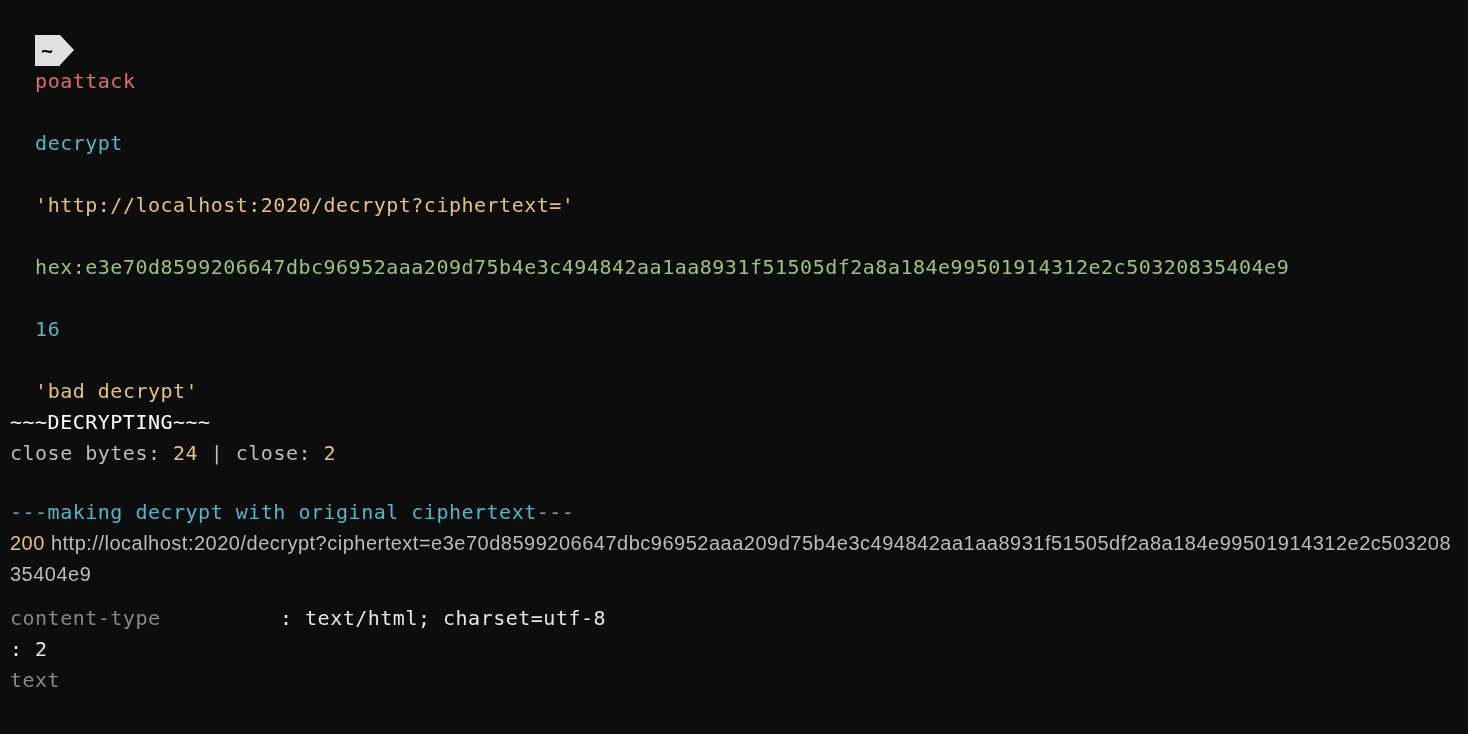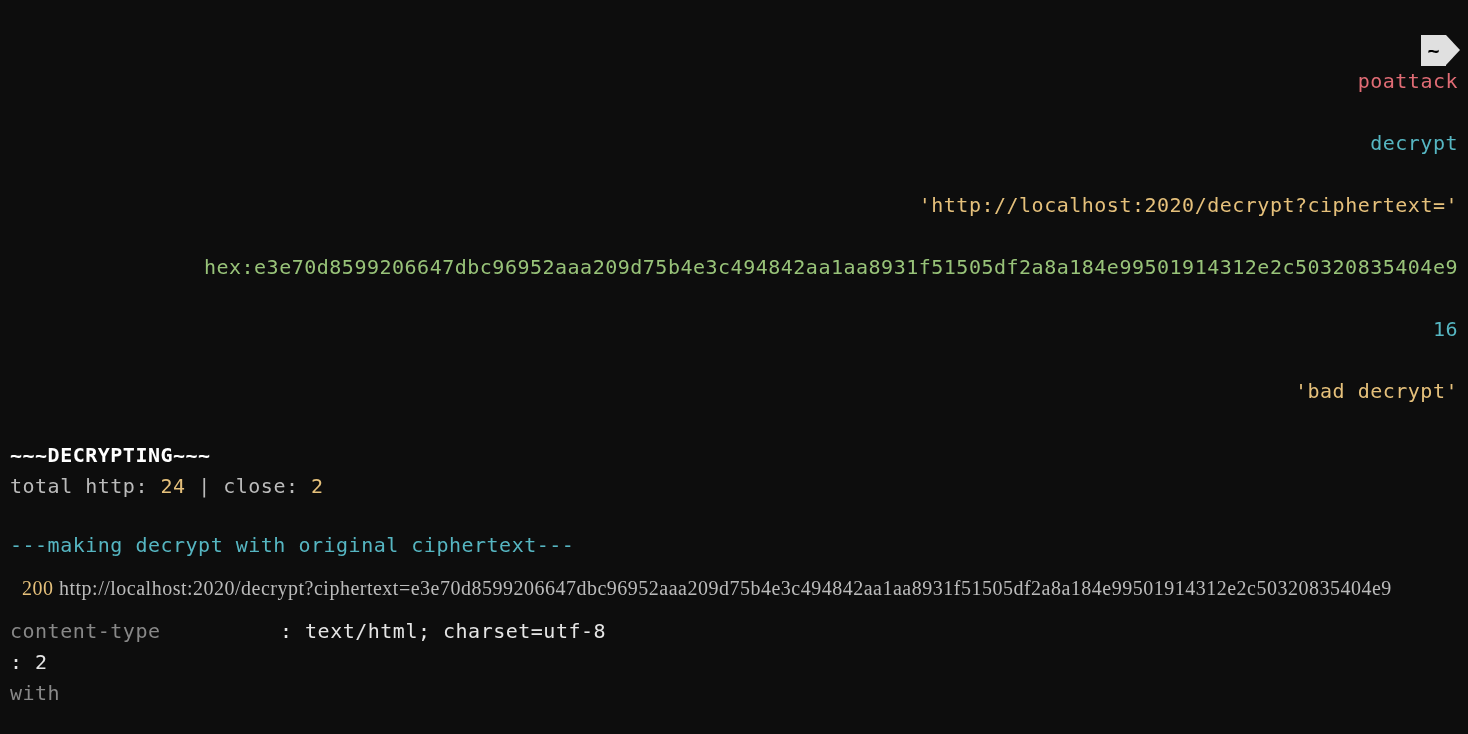--- a/index.html
+++ b/index.html
@@ -8,21 +8,21 @@
     color: #d0d0d0;
     font-family: "Menlo", "Monaco", "Consolas", monospace;
     font-size: 20px;
     line-height: 1.55;
     padding: 4px 10px;
     width: 1468px;
     height: 734px;
     overflow: hidden;
     letter-spacing: 0.5px;
   }
-  .prompt-line { word-break: break-all; white-space: pre-wrap; text-align: right; }
+  .prompt-line { word-break: break-all; white-space: pre-wrap; }
   .prompt-badge {
     background: #e0e0e0;
     color: #000;
     font-weight: bold;
     padding: 0 6px;
     display: inline-block;
     position: relative;
     margin-right: 12px;
   }
   .prompt-badge::after {
@@ -34,24 +34,24 @@
     width: 0;
     height: 0;
     border-top: 15px solid transparent;
     border-bottom: 15px solid transparent;
     border-left: 14px solid #e0e0e0;
   }
   .red { color: #e06c75; }
   .cyan { color: #56b6c2; }
   .yellow { color: #e5c07b; }
   .green { color: #98c379; }
-  .white-bold { color: #fff; font-weight: bold; margin-top: 33px; }
+  .white-bold { color: #fff; font-weight: normal; }
   .dim { color: #bbb; }
-  pre { font-family: Liberation Serif, serif; white-space: pre-wrap; word-break: break-all; margin:12px;}
-  .headers { margin-top: 0; }
+  pre { font-family: Liberation Sans, sans-serif; white-space: pre-wrap; word-break: break-all; margin:0;}
+  .headers { margin-top: 13px; }
   .header-row { display: flex; }
   .header-key { color: #888; min-width: 270px; }
   .header-val { color: #e5e5e5; }
   .section-gap { height: 28px; }
 </style>
 </head>
 <body>
 
 <div class="prompt-line">
   <span class="prompt-badge">~</span>
@@ -64,35 +64,35 @@
   <span class="green">hex:e3e70d8599206647dbc96952aaa209d75b4e3c494842aa1aa8931f51505df2a8a184e99501914312e2c50320835404e9</span>
   <span> </span>
   <span class="cyan">16</span>
   <span> </span>
   <span class="yellow">'bad decrypt'</span>
 </div>
 
 <div class="white-bold">~~~DECRYPTING~~~</div>
 
 <div>
-  <span class="dim">total http: </span><span class="yellow">24</span><span class="dim"> | </span><span class="dim">close: </span><span class="yellow">2</span>
+  <span class="dim">close bytes: </span><span class="yellow">24</span><span class="dim"> | </span><span class="dim">close: </span><span class="yellow">2</span>
 </div>
 
 <div class="section-gap"></div>
 
 <div class="cyan">---making decrypt with original ciphertext---</div>
 
 <pre><span class="yellow">200</span> <span class="dim">http://localhost:2020/decrypt?ciphertext=e3e70d8599206647dbc96952aaa209d75b4e3c494842aa1aa8931f51505df2a8a184e99501914312e2c50320835404e9</span></pre>
 
 <div class="headers">
   <div class="header-row">
     <span class="header-key">content-type</span>
     <span class="header-val">: text/html; charset=utf-8</span>
   </div>
   <div class="header-row">
     <span class="header-val">: 2</span>
   </div>
   <div class="header-row">
-    <span class="header-key">with</span>
+    <span class="header-key">text</span>
   </div>
 </div>
 
 <div class="section-gap"></div>
 
 </body></html>

